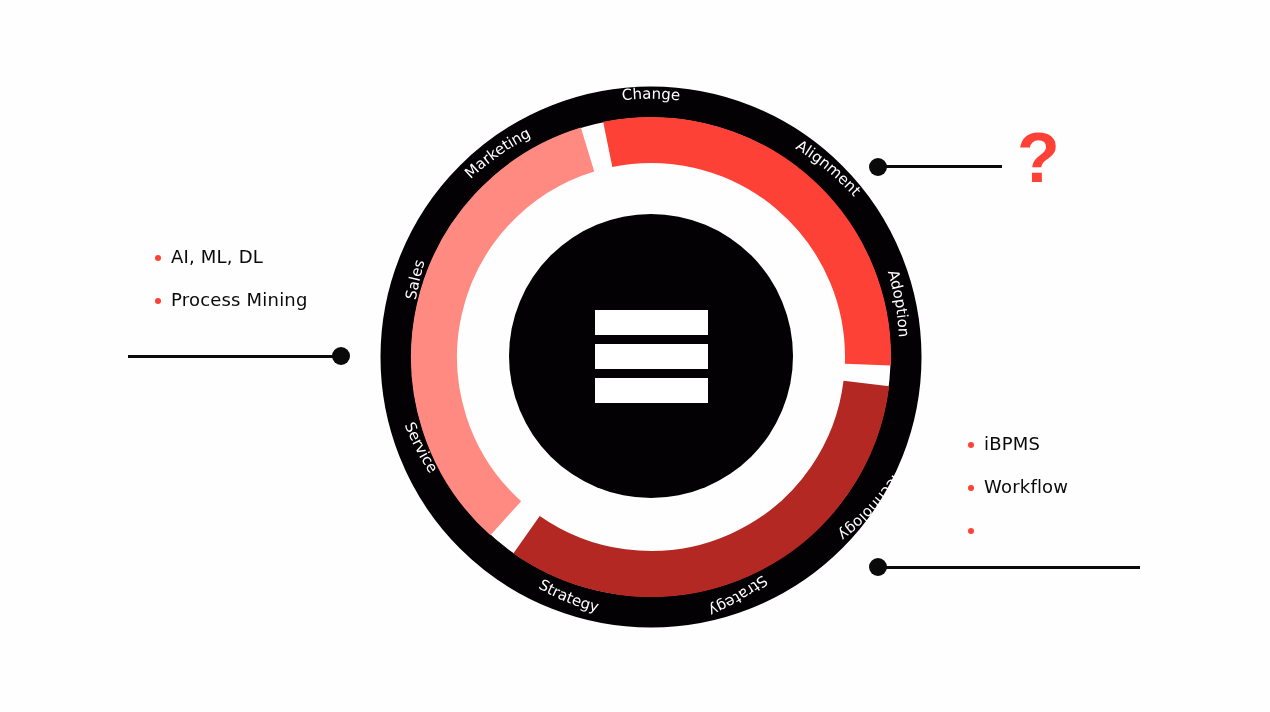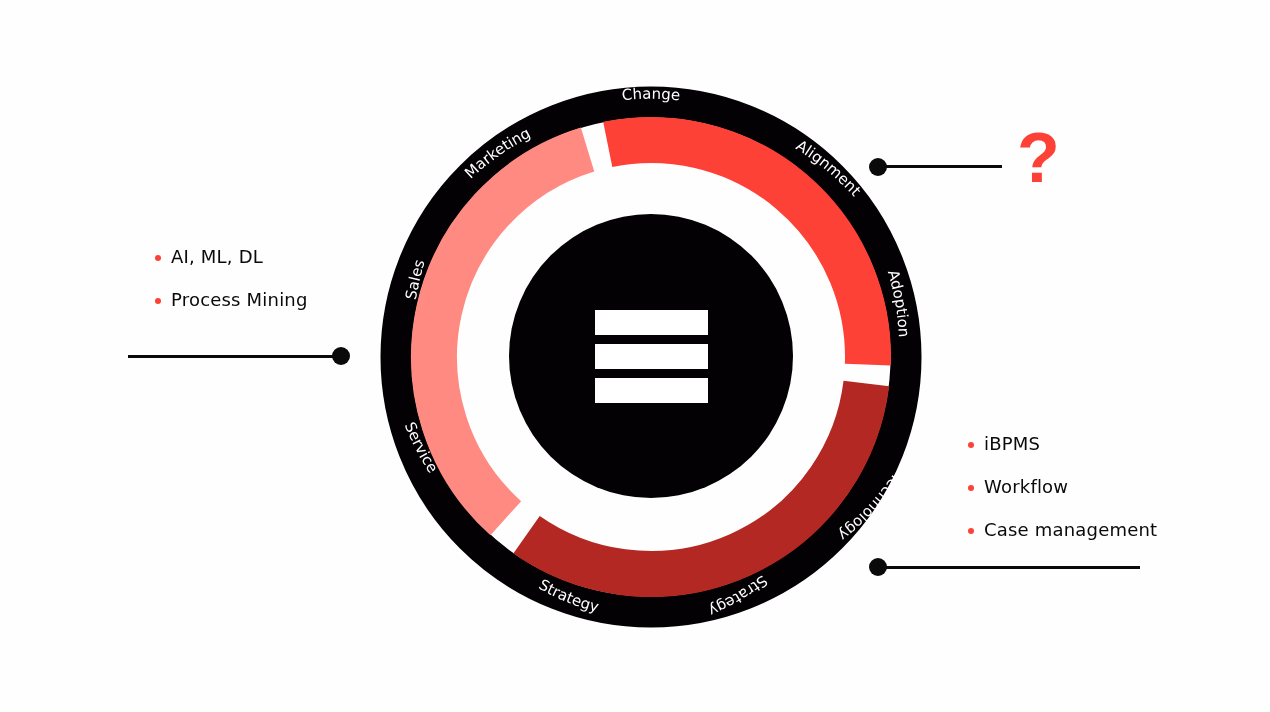--- a/index.html
+++ b/index.html
@@ -61,16 +61,16 @@
 <div class="connector" style="left:128px; top:355px; width:206px;"></div>
 <div class="node" style="left:332px; top:347px;"></div>
 
 <div class="node" style="left:869px; top:158px;"></div>
 <div class="connector" style="left:880px; top:165px; width:122px;"></div>
 <div class="qmark" style="color: rgb(254, 65, 54);">?</div>
 
 <ul class="list" style="left:950px; top:417px;">
   <li><span class="dot bullet" style="background: rgb(254, 65, 54);"></span><span>iBPMS</span></li>
   <li><span class="dot bullet" style="background: rgb(254, 65, 54);"></span><span>Workflow</span></li>
-  <li><span class="dot bullet" style="background: rgb(254, 65, 54);"></span><span>Case management</span></li>
+  <li><span class="dot bullet" style="background: rgb(254, 65, 54);"></span></li>
 </ul>
 <div class="node" style="left:869px; top:558px;"></div>
 <div class="connector" style="left:880px; top:566px; width:260px;"></div>
 
 </body></html>

